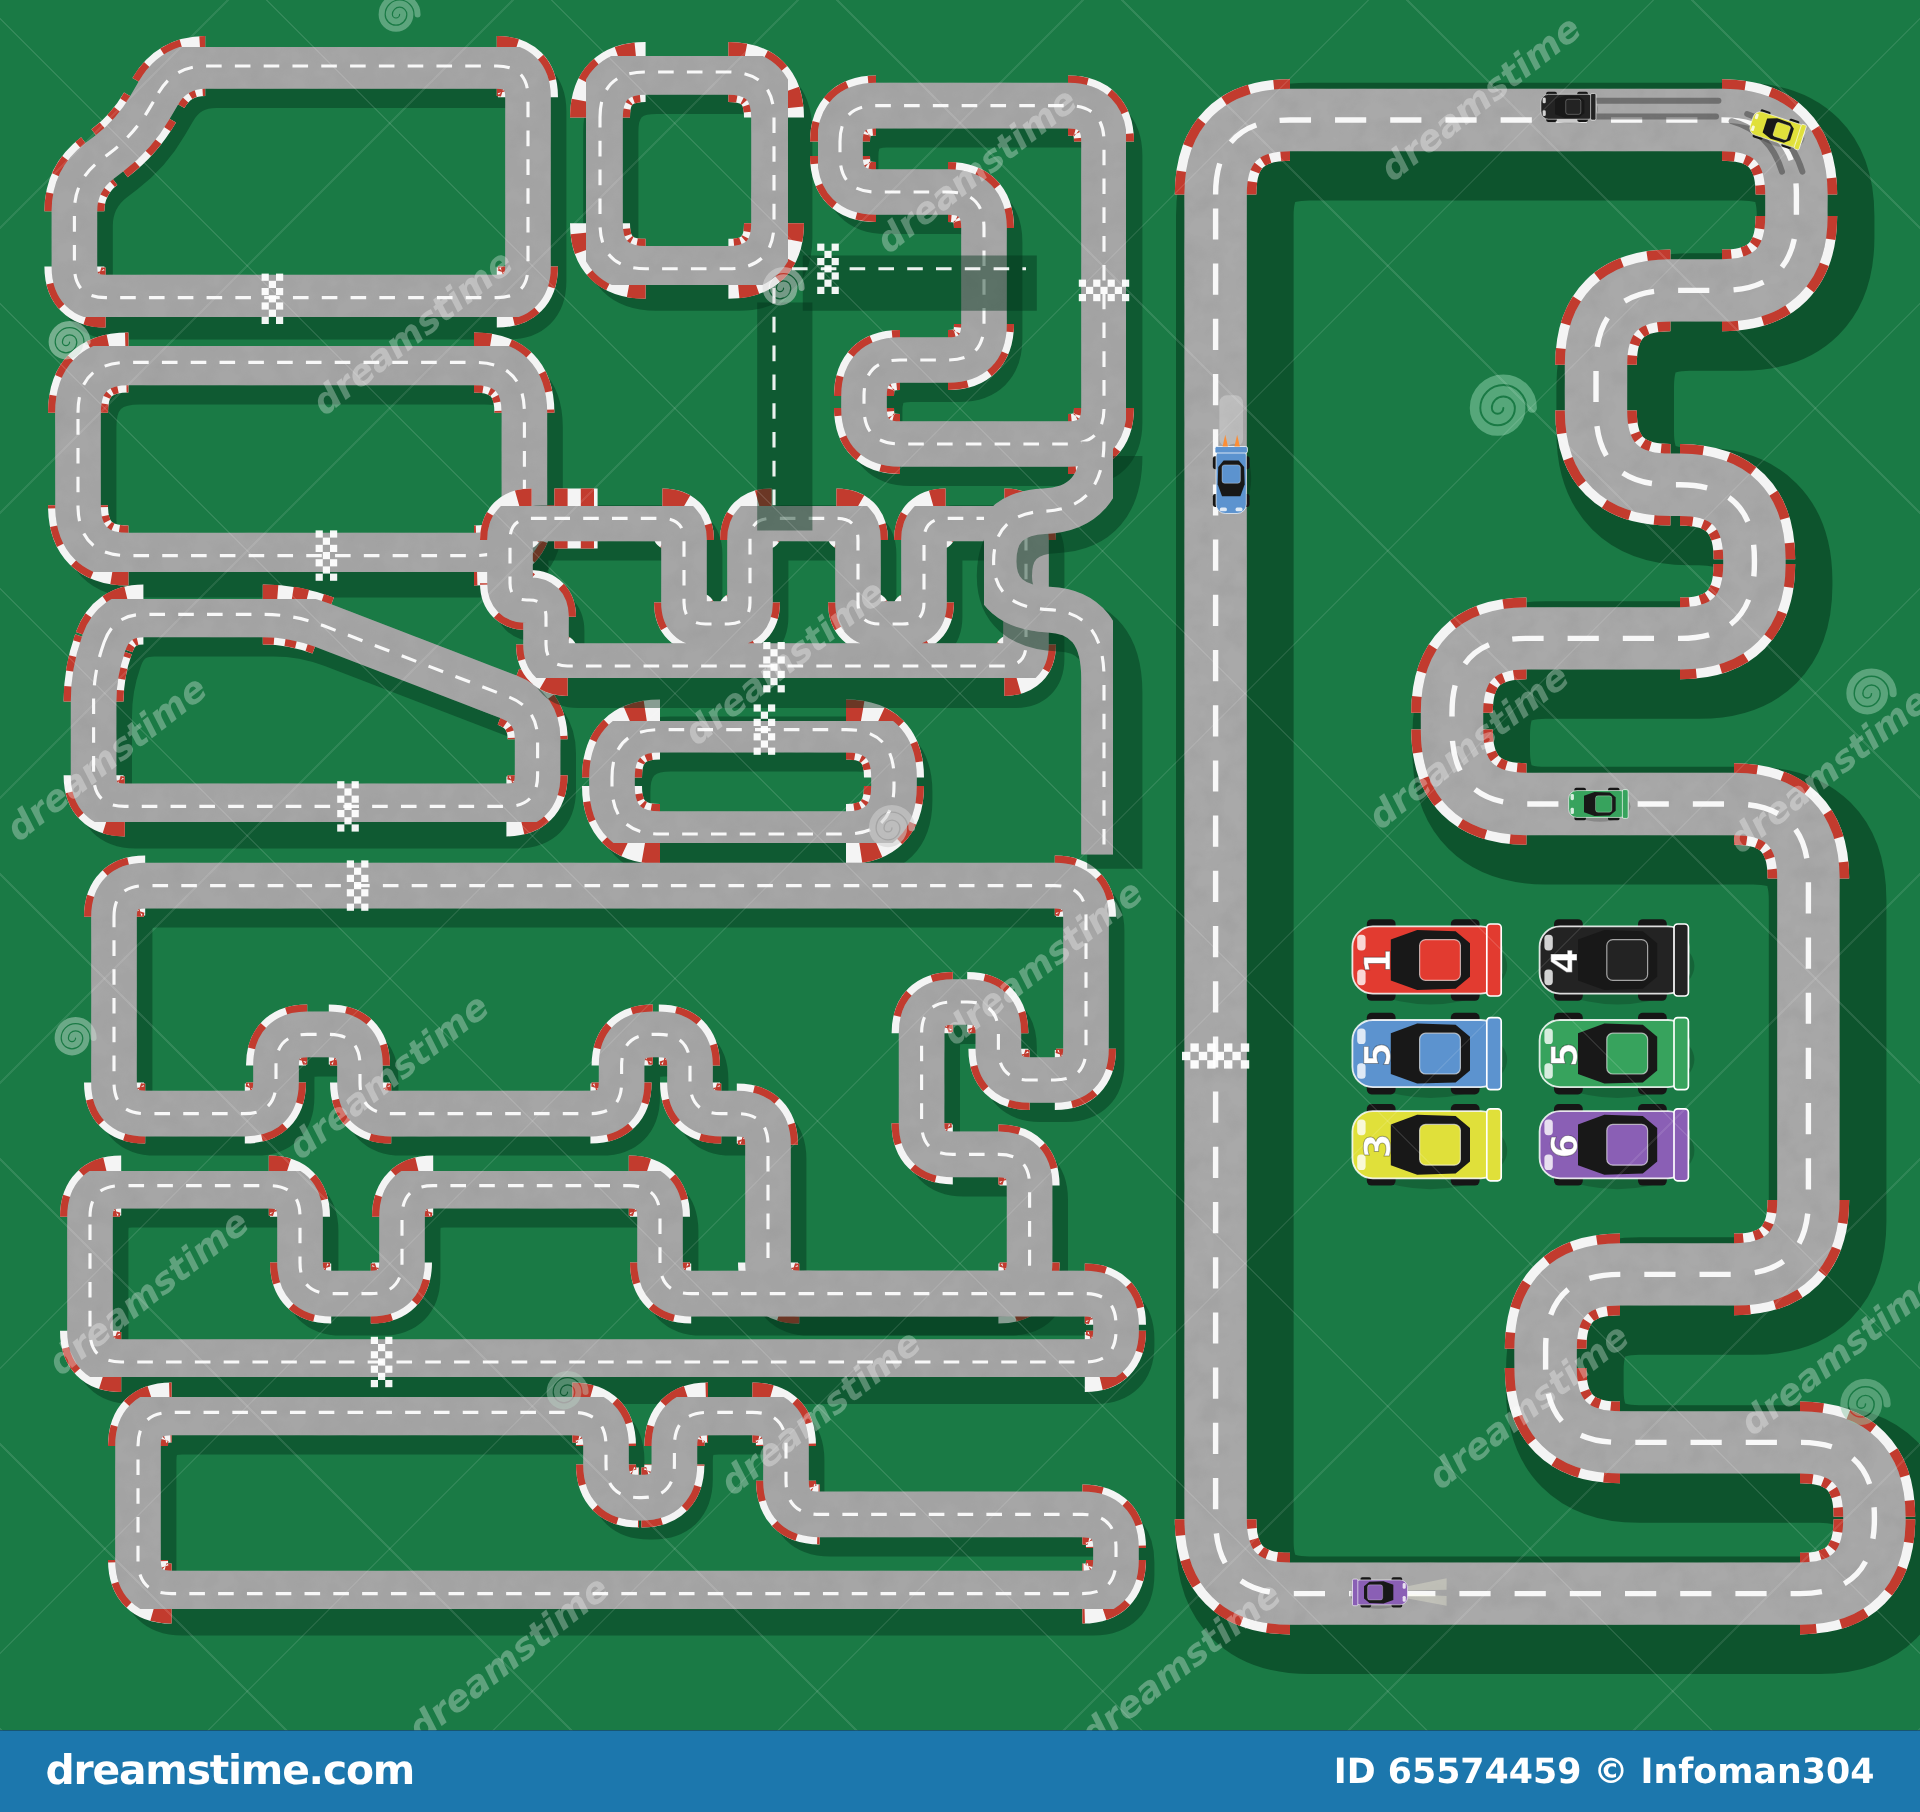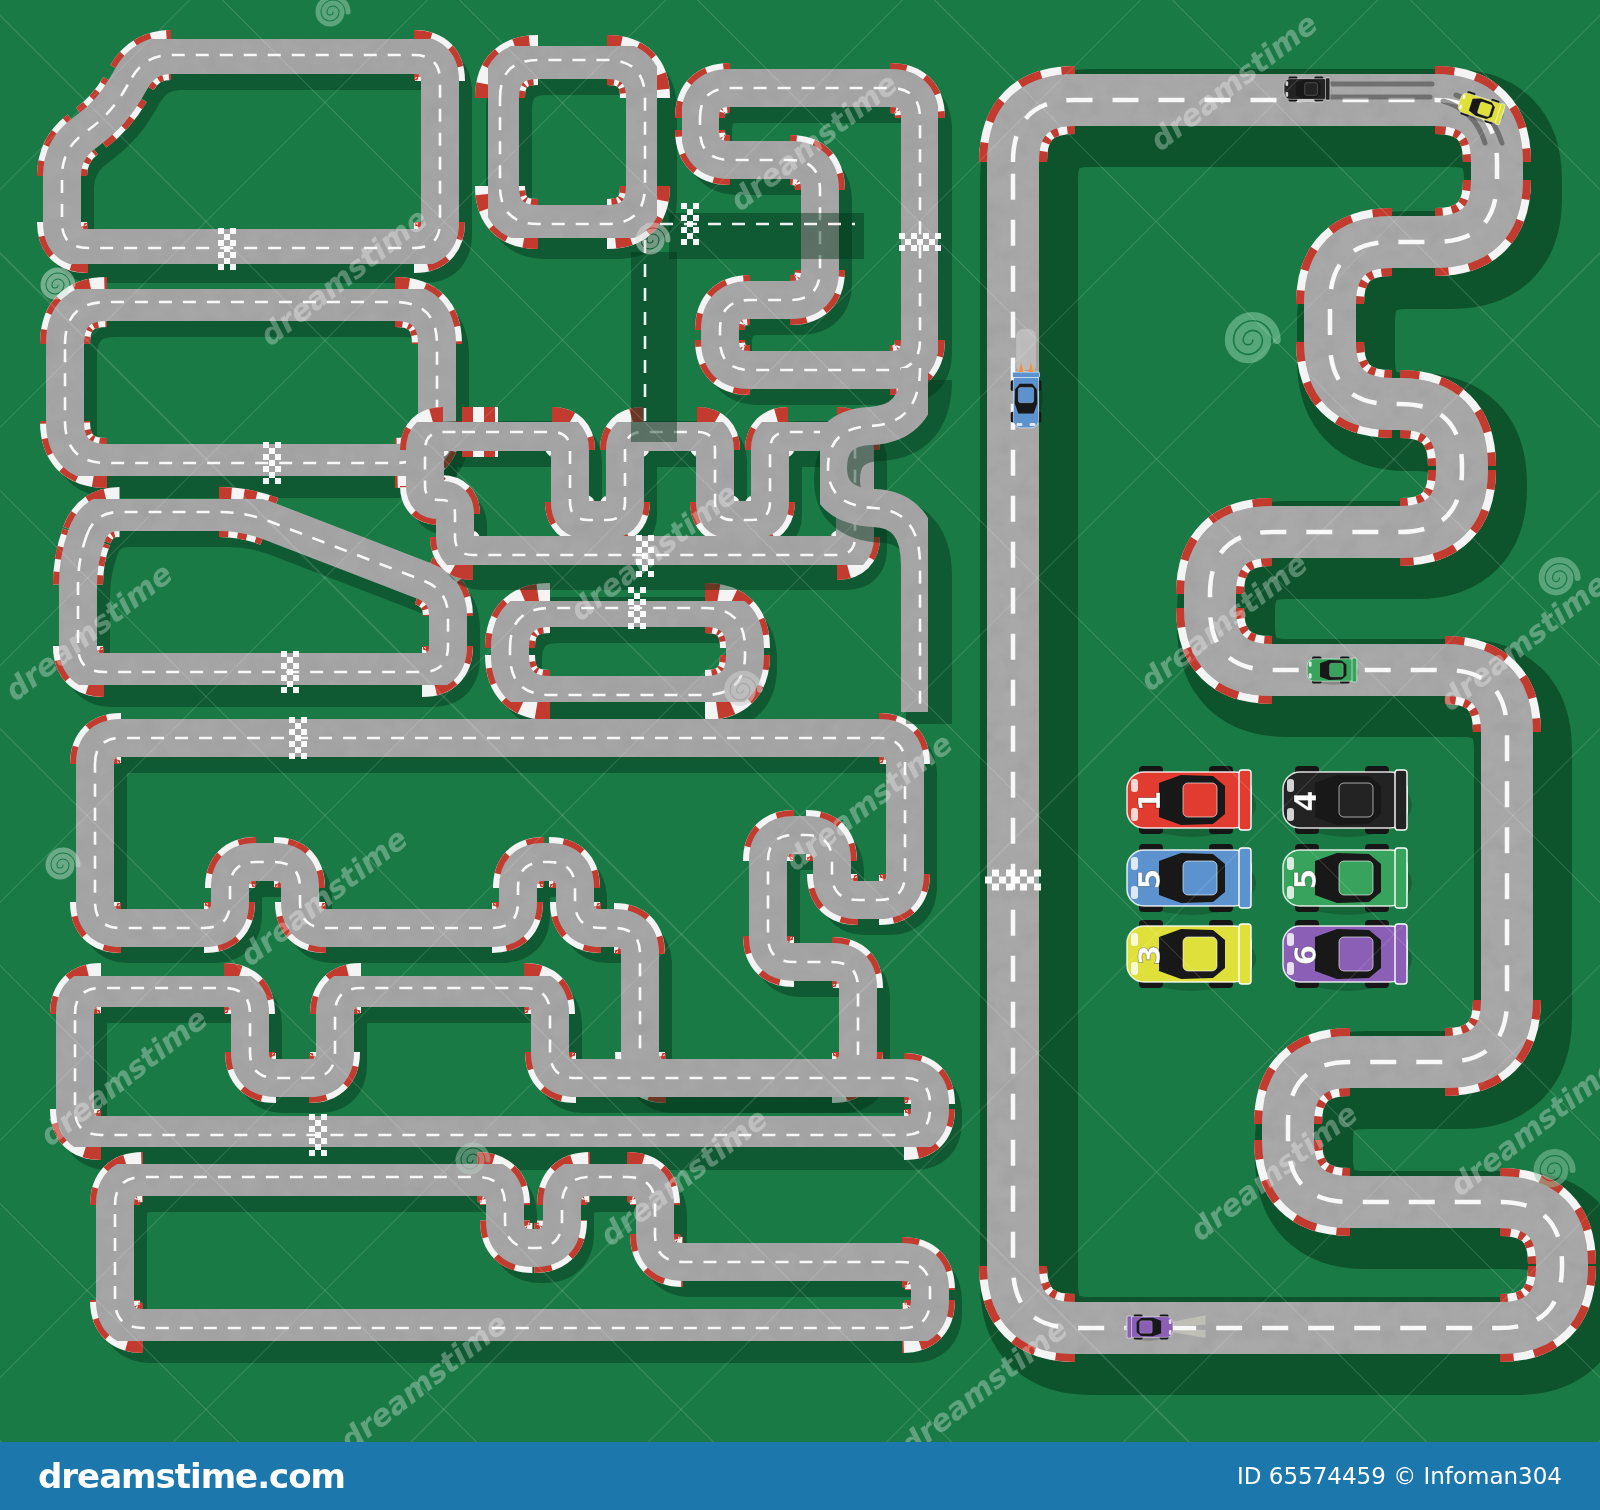--- a/index.html
+++ b/index.html
@@ -9,21 +9,21 @@
   svg{display:block}
   
   #wm-lines{position:absolute;top:0;left:0;width:1600px;height:1442px;pointer-events:none;
     background:
       repeating-linear-gradient(45deg, rgba(255,255,255,.11) 0 1.5px, rgba(0,0,0,0) 1.5px 168px),
       repeating-linear-gradient(-45deg, rgba(255,255,255,.09) 0 1.5px, rgba(0,0,0,0) 1.5px 168px);}
   #footer{position:absolute;left:0;bottom:0;width:1600px;height:68px;
     display:flex;align-items:center;justify-content:space-between;
     padding:12px 38px;box-sizing:border-box;}
   #brand{color:#fff;font-size:34px;font-weight:bold;letter-spacing:-1px;}
-  #credit{color:#fff;font-size:23px;font-weight:400;letter-spacing:0;}
+  #credit{color:#fff;font-size:29px;font-weight:700;letter-spacing:0;}
 </style>
 </head>
 <body>
 
 <div id="stage">
   <div id="scene-wrap">
     <svg id="scene" width="1600" height="1442" viewBox="0 0 1600 1442" xmlns="http://www.w3.org/2000/svg">
         <defs>
           <filter id="asphalt" x="-8%" y="-8%" width="116%" height="116%">
             <feTurbulence type="fractalNoise" baseFrequency="0.05" numOctaves="3" seed="11" result="n"></feTurbulence>

